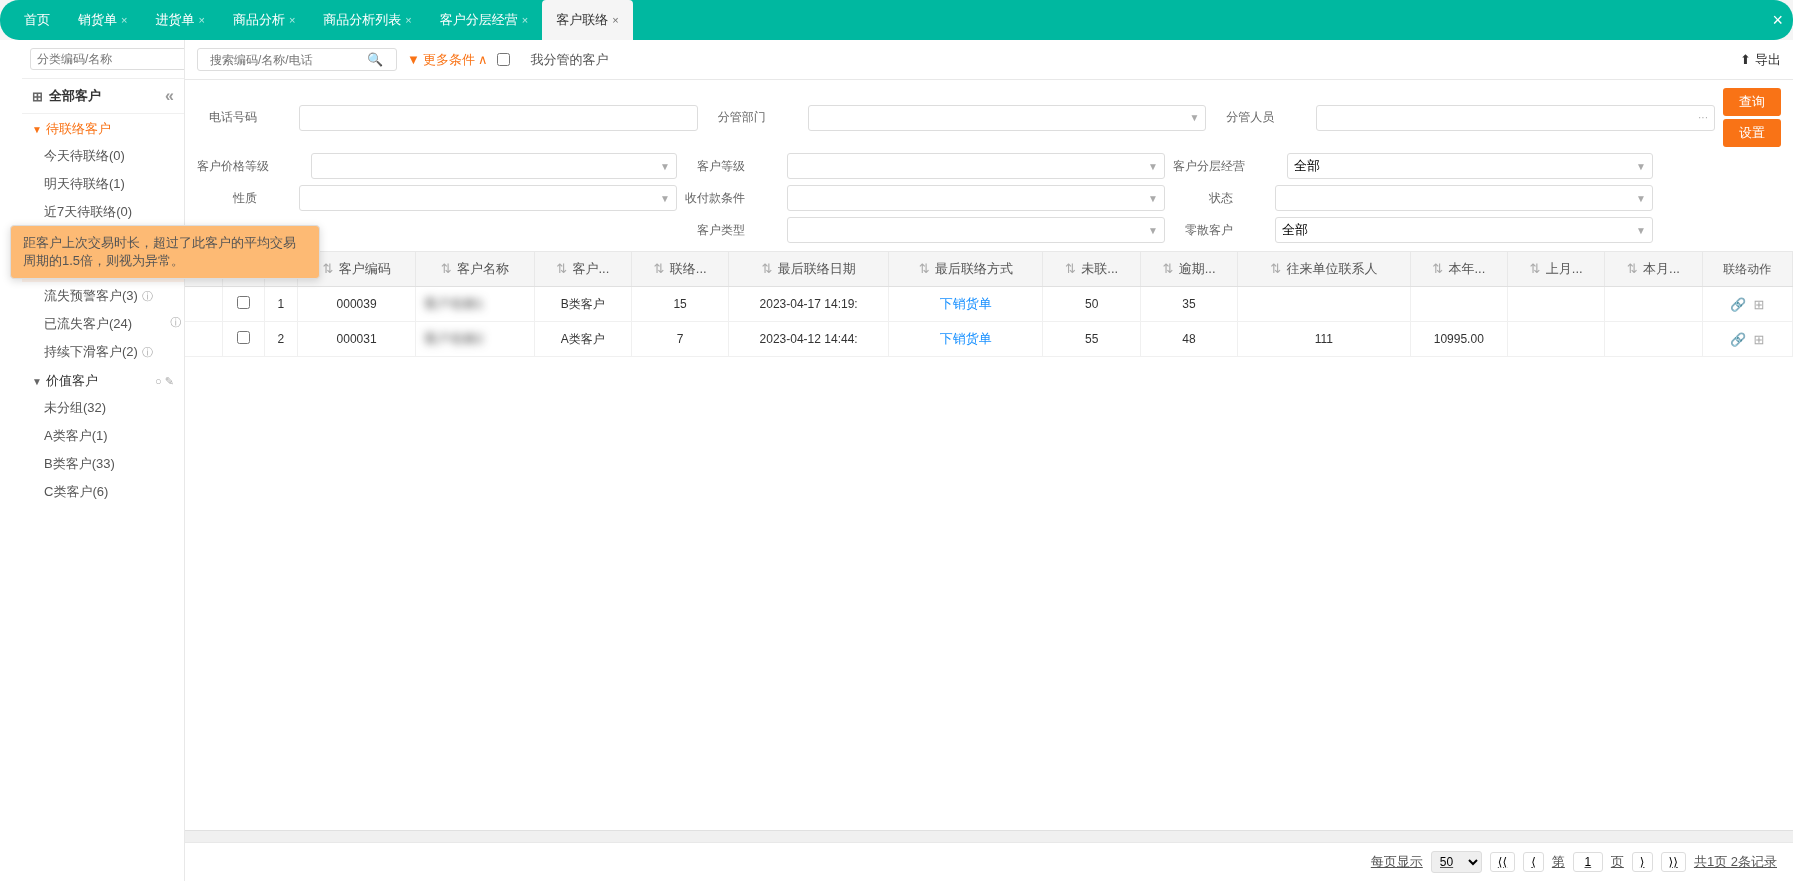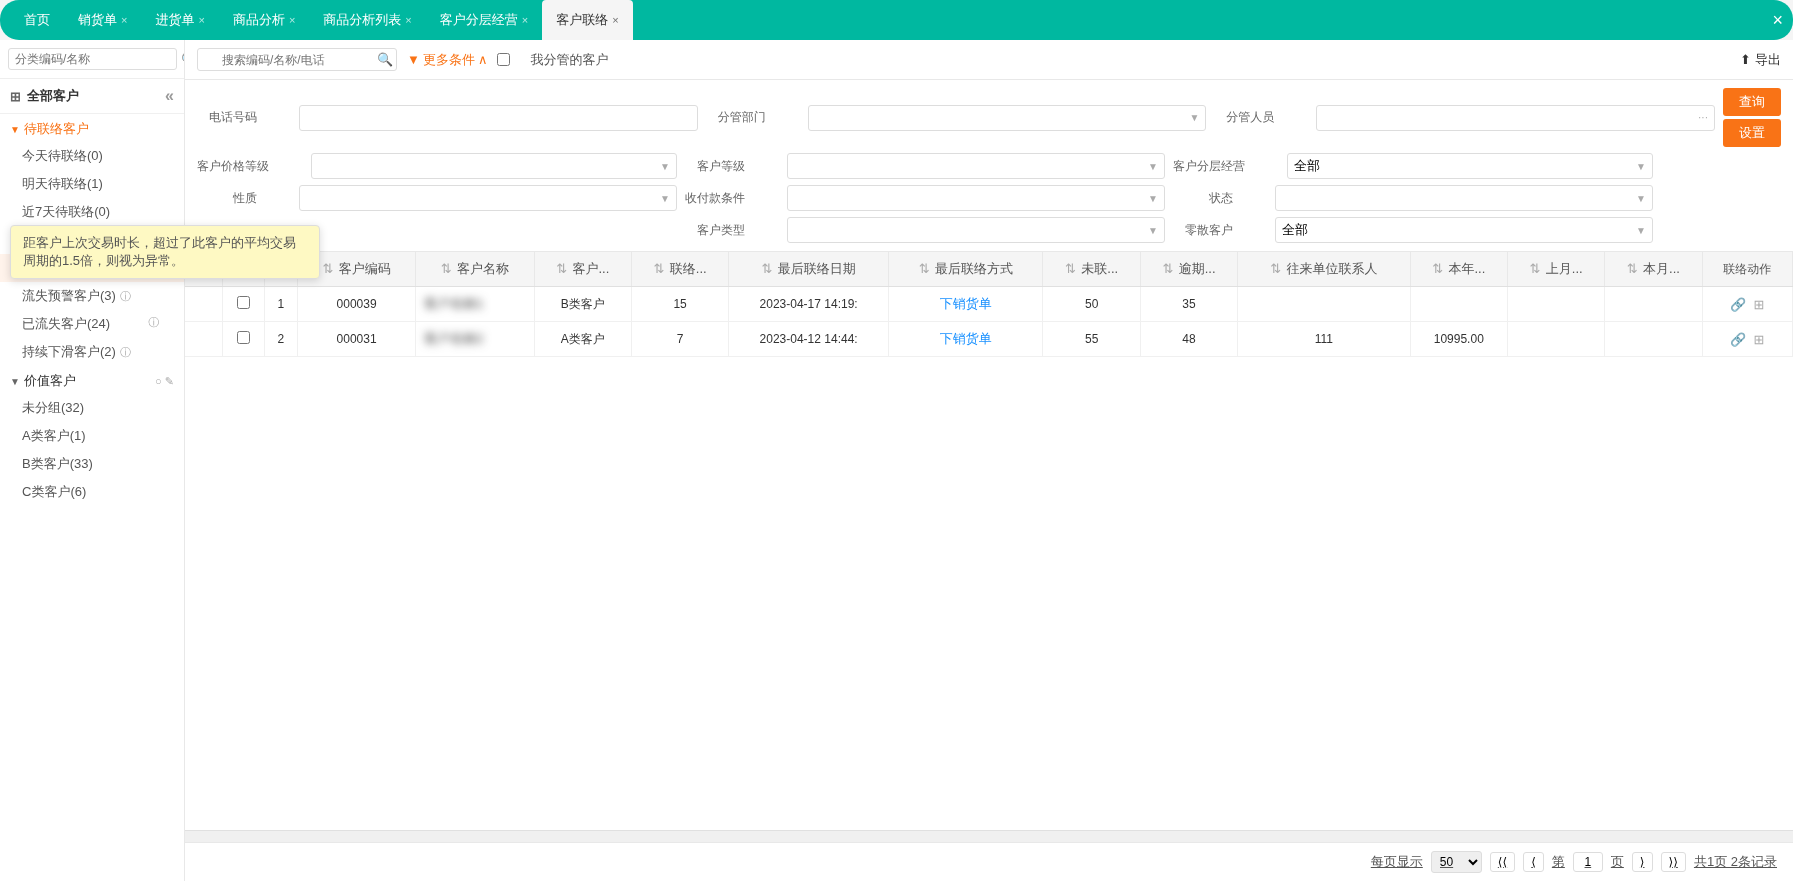--- a/index.html
+++ b/index.html
@@ -52,20 +52,21 @@
     }
 
     
     .sidebar {
       width: 185px;
       background: white;
       border-right: 1px solid #e8e8e8;
       display: flex;
       flex-direction: column;
       overflow-y: auto;
+      padding-left: 22px;
     }
     .sidebar-search {
       padding: 8px;
       display: flex;
       align-items: center;
       border-bottom: 1px solid #eee;
     }
     .sidebar-search input {
       flex: 1;
       border: 1px solid #ddd;
@@ -125,21 +126,21 @@
       cursor: pointer;
     }
     .sidebar-group-label2 .arrow { margin-right: 4px; font-size: 10px; color: #666; }
     .sidebar-group-label2 .edit-icons { margin-left: auto; color: #aaa; font-size: 11px; }
 
     
     .tooltip-box {
       position: absolute;
       left: 10px;
       top: 225px;
-      background: #fef9c3;
+      background: #fdba74;
       border: 1px solid #ddd;
       border-radius: 4px;
       padding: 8px 12px;
       font-size: 12px;
       color: #555;
       z-index: 100;
       max-width: 310px;
       box-shadow: 0 2px 8px rgba(0,0,0,0.15);
     }
 
@@ -159,21 +160,21 @@
       display: flex;
       align-items: center;
       gap: 10px;
       flex-wrap: wrap;
     }
     .filter-search {
       display: flex;
       align-items: center;
       border: 1px solid #ddd;
       border-radius: 3px;
-      padding: 3px 24px;
+      padding: 3px 12px;
       width: 200px;
       justify-content: space-between;
     }
     .filter-search input {
       border: none;
       outline: none;
       font-size: 12px;
       width: 170px;
     }
     .filter-more {

